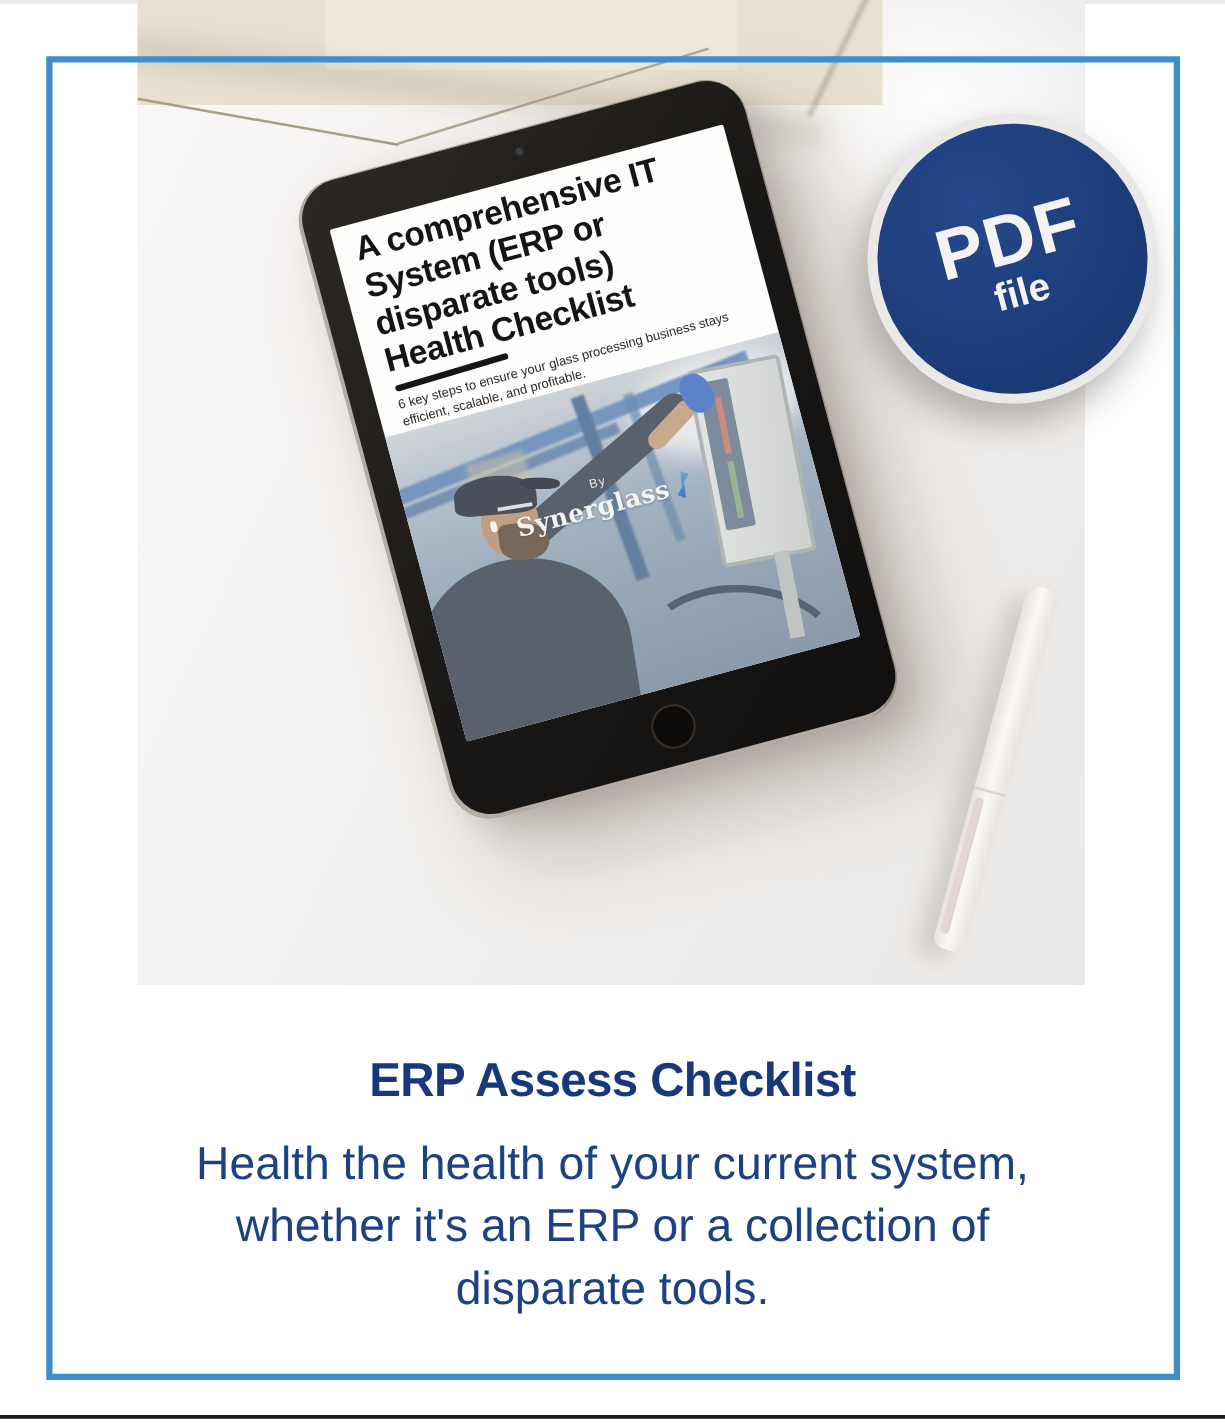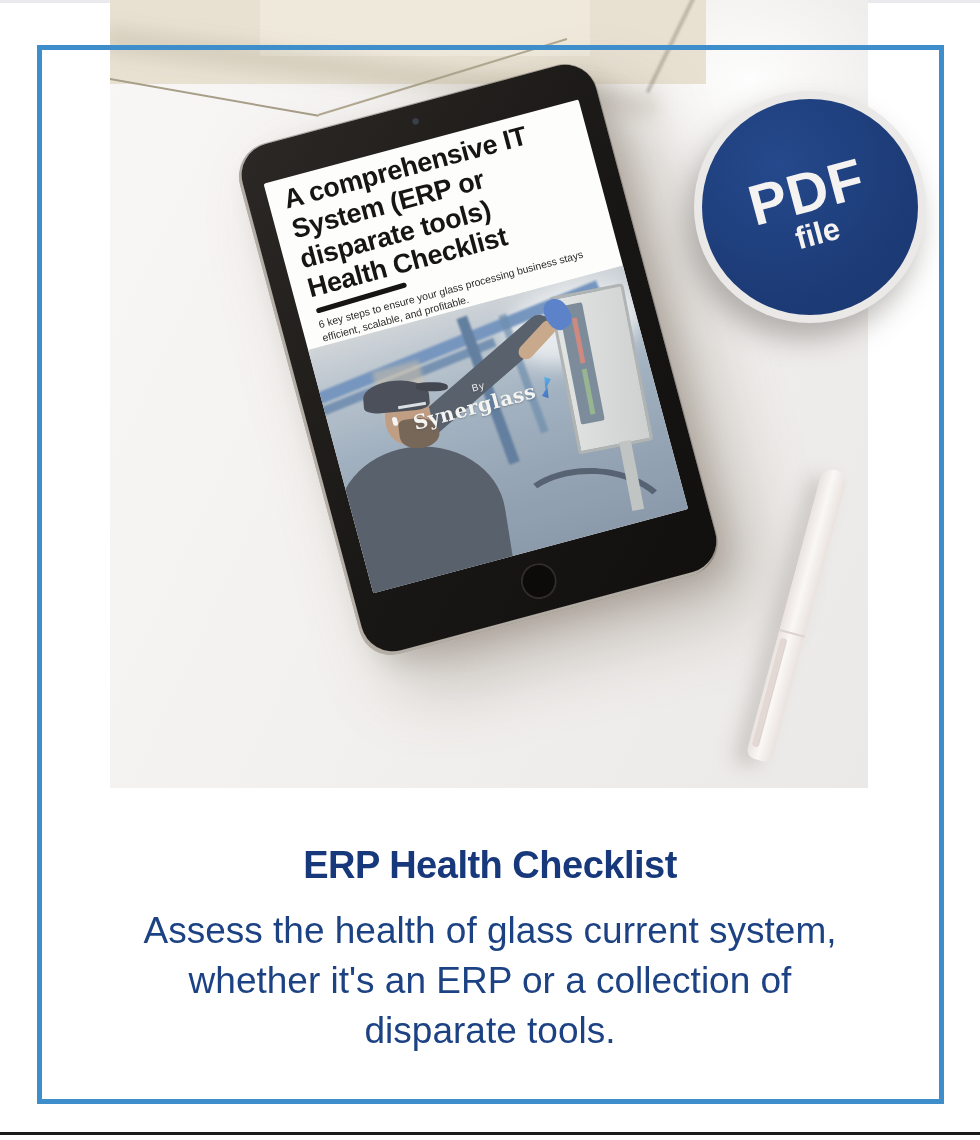--- a/index.html
+++ b/index.html
@@ -219,17 +219,17 @@
 
   <div class="badge">
     <div class="badge-core">
       <div class="badge-text">
         <span class="badge-line1">PDF</span>
         <span class="badge-line2">file</span>
       </div>
     </div>
   </div>
 
-  <div class="card-heading">ERP Health Checklist</div>
-  <div class="card-desc">Assess the health of glass current system, whether it's an ERP or a collection of disparate tools.</div>
+  <div class="card-heading">ERP Assess Checklist</div>
+  <div class="card-desc">Health the health of your current system, whether it's an ERP or a collection of disparate tools.</div>
 
   <div class="bottom-rule"></div>
 </div>
 
 </body></html>

